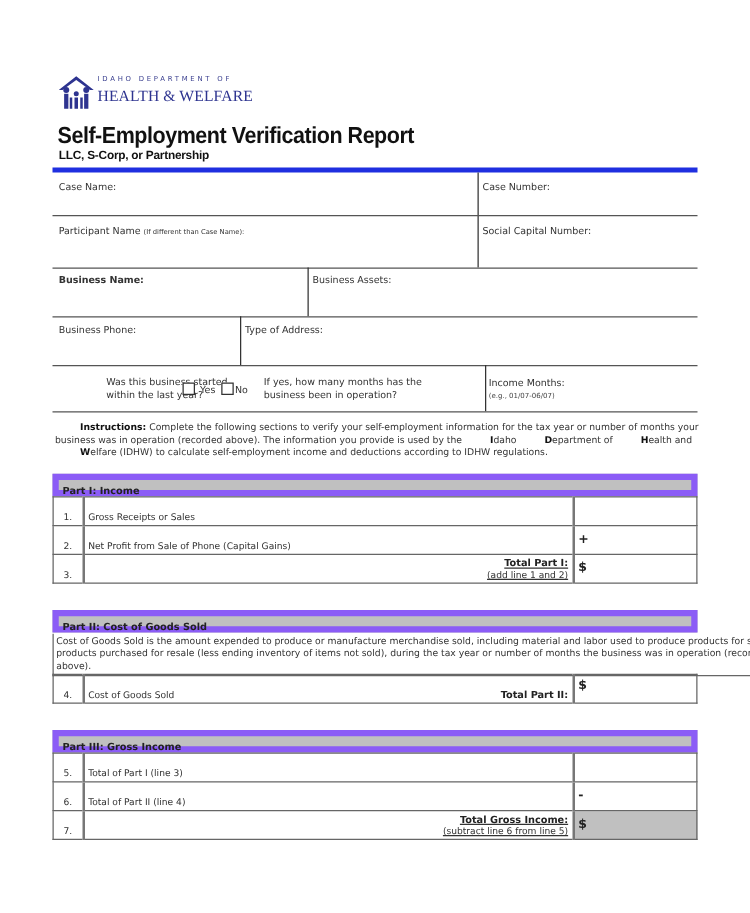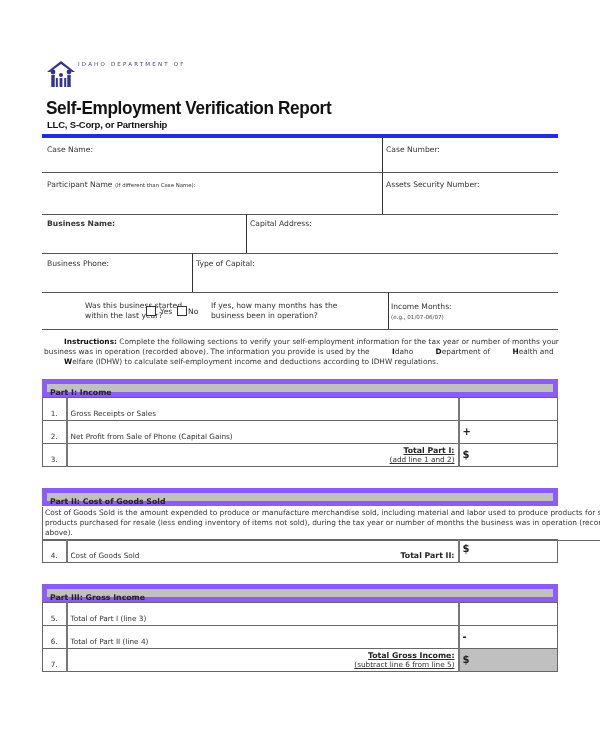--- a/index.html
+++ b/index.html
@@ -49,43 +49,44 @@
     <circle cx="8" cy="13" r="2.4" fill="#2e3490"></circle>
     <circle cx="24" cy="13" r="2.4" fill="#2e3490"></circle>
     <circle cx="16" cy="16" r="2" fill="#2e3490"></circle>
     <rect x="6.3" y="16" width="3.4" height="12" fill="#2e3490"></rect>
     <rect x="22.3" y="16" width="3.4" height="12" fill="#2e3490"></rect>
     <rect x="14.6" y="19" width="2.8" height="9" fill="#2e3490"></rect>
     <rect x="10.8" y="19" width="2" height="9" fill="#2e3490"></rect>
     <rect x="19.2" y="19" width="2" height="9" fill="#2e3490"></rect>
   </svg>
   <div class="logo-line1">IDAHO DEPARTMENT OF</div>
+  <div class="logo-line2">HEALTH &amp; WELFARE</div>
 </div>
 
 <div class="title">Self-Employment Verification Report</div>
 <div class="subtitle">LLC, S-Corp, or Partnership</div>
 <div class="blue-bar"></div>
 
 <div class="vline" style="left:382px; top:138px; height:76px;"></div>
 <div class="lbl" style="left:47px; top:145px;">Case Name:</div>
 <div class="lbl" style="left:386px; top:145px;">Case Number:</div>
 <div class="hline" style="left:42px; top:172px; width:516px;"></div>
 
 <div class="lbl" style="left:47px; top:180px;"><span>Participant Name</span> <small>(If different than Case Name):</small></div>
-<div class="lbl" style="left:386px; top:180px;">Assets Security Number:</div>
+<div class="lbl" style="left:386px; top:180px;">Social Capital Number:</div>
 <div class="hline" style="left:42px; top:214px; width:516px;"></div>
 
 <div class="vline" style="left:246px; top:214px; height:39px;"></div>
 <div class="lbl" style="left:47px; top:219px;font-weight:bold;">Business Name:</div>
-<div class="lbl" style="left:250px; top:219px;">Capital Address:</div>
+<div class="lbl" style="left:250px; top:219px;">Business Assets:</div>
 <div class="hline" style="left:42px; top:253px; width:516px;"></div>
 
 <div class="vline" style="left:192px; top:253px; height:39px;"></div>
 <div class="lbl" style="left:47px; top:259px;">Business Phone:</div>
-<div class="lbl" style="left:196px; top:259px;">Type of Capital:</div>
+<div class="lbl" style="left:196px; top:259px;">Type of Address:</div>
 <div class="hline" style="left:42px; top:292px; width:516px;"></div>
 
 <div class="lbl" style="left:47px; top:301px; line-height:10px;margin-left:38px;">
   <div>Was this business started</div>
   <div>within the last year?</div>
 </div>
 <div class="cb" style="left:146px; top:306px;"></div>
 <div class="lbl" style="left:160px; top:307px;">Yes</div>
 <div class="cb" style="left:177px; top:306px;"></div>
 <div class="lbl" style="left:188px; top:307px;">No</div>

